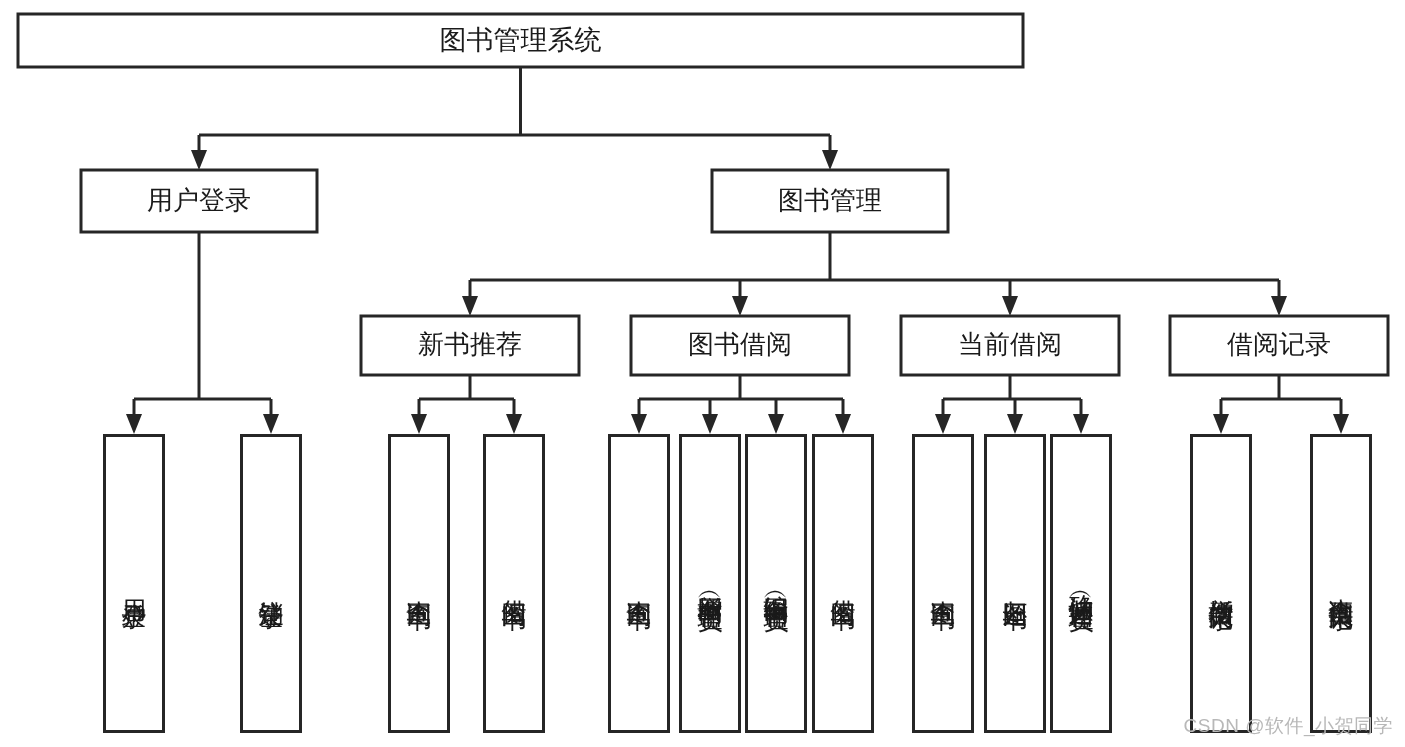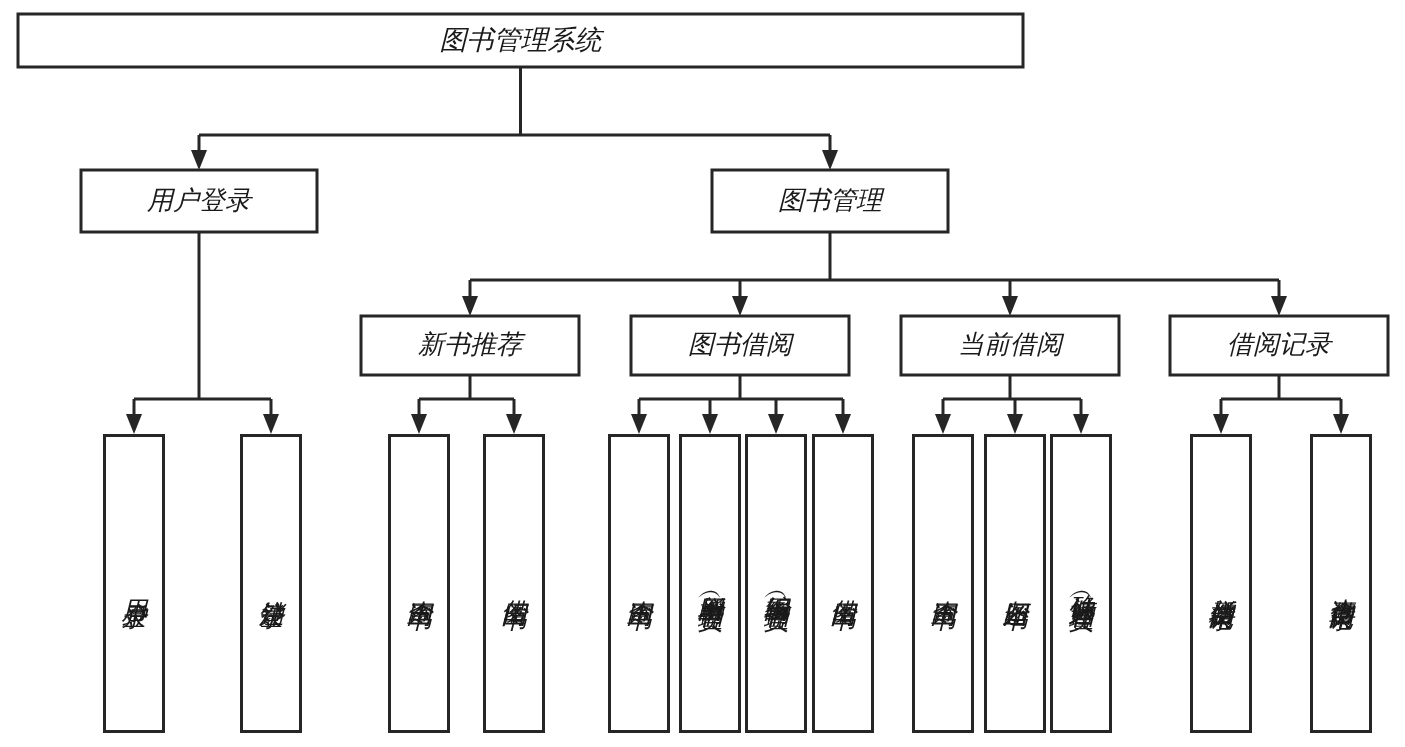--- a/index.html
+++ b/index.html
@@ -13,21 +13,20 @@
     font-family: "Liberation Sans", "DejaVu Sans", sans-serif;
     overflow: hidden;
     position: relative;
   }
   #diagram-root {
     position: absolute;
     left: 0;
     top: 0;
     width: 1405px;
     height: 747px;
-    font-style: italic;
   }
   svg.flow {
     display: block;
     width: 1405px;
     height: 747px;
   }
   .node-rect {
     fill: #ffffff;
     stroke: #262626;
     stroke-width: 3;
@@ -223,13 +222,14 @@
     <span class="leaf-text">确认归还（管理员）</span>
   </div>
 
   <div class="leaf-box" style="left:1190px; top:434px; width:62px; height:299px;">
     <span class="leaf-text">新增借阅记录</span>
   </div>
   <div class="leaf-box" style="left:1310px; top:434px; width:62px; height:299px;">
     <span class="leaf-text">查询借阅记录</span>
   </div>
 
+  <div class="watermark">CSDN @软件_小贺同学</div>
 </div>
 
 </body></html>

